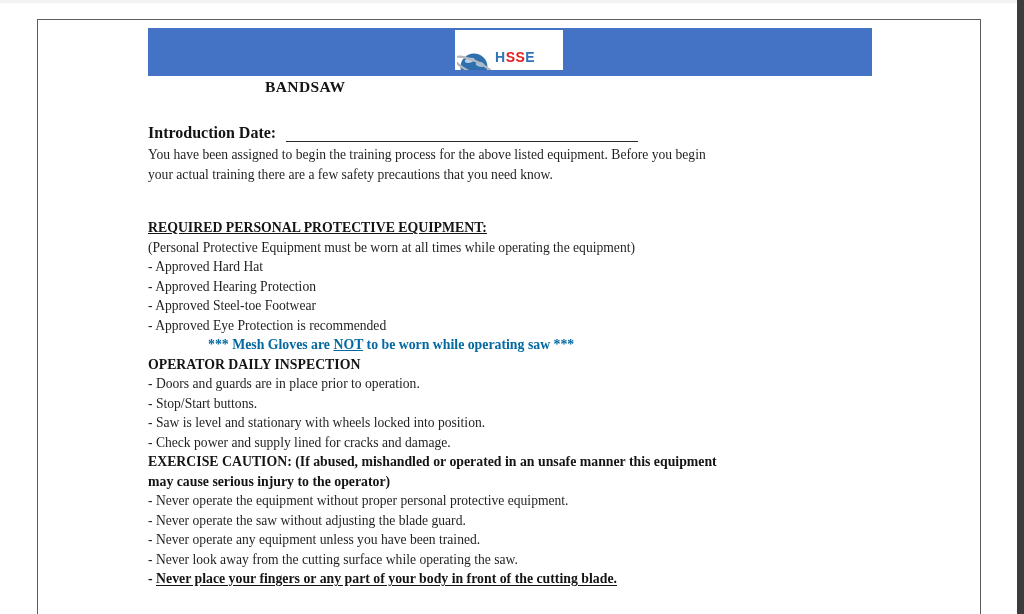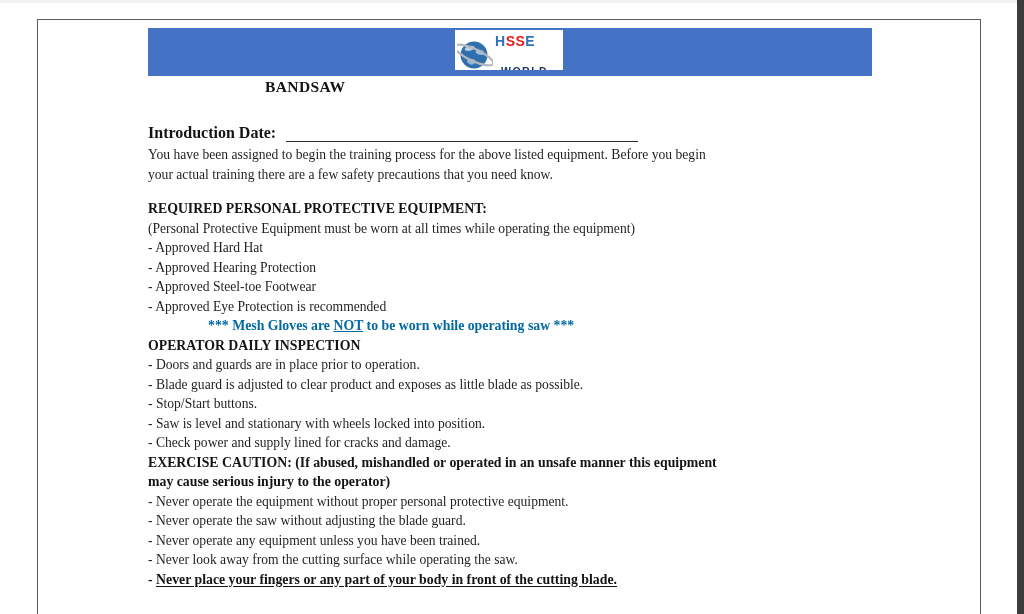--- a/index.html
+++ b/index.html
@@ -11,37 +11,37 @@
   }
   .top-edge { position:absolute; left:0; top:0; width:1024px; height:3px; background:#f2f2f2; }
   .edge-strip { position:absolute; right:0; top:0; width:7px; height:614px; background:#3c3c3e; }
   .page-border {
     position:absolute; left:37px; top:19px; width:944px; height:600px;
     border:1px solid #5c5c5c; border-bottom:none; background:#ffffff;
   }
   .banner { position:absolute; left:148px; top:28px; width:724px; height:48px; background:#4473c6; }
   .logo-box {
     position:absolute; left:307px; top:2px; width:108px; height:40px; background:#ffffff;
-    display:flex; align-items:center; padding:12px 4px 2px 2px; overflow:hidden;
+    display:flex; align-items:flex-start; padding:19px 4px 2px 2px; overflow:hidden;
   }
   .logo-text { margin-left:2px; font-family:"Liberation Sans", sans-serif; font-weight:bold; line-height:1; }
   .hsse { font-size:14px; letter-spacing:0.5px; }
   .hsse .c-blue { color:#2e74b6; }
   .hsse .c-red  { color:#e01e1e; }
   .world { font-size:10.5px; color:#17365d; letter-spacing:1.5px; margin-top:17px; padding-left:6px; }
   .title {
     position:absolute; left:265px; top:78px;
     font-size:15.5px; font-weight:bold; letter-spacing:0.4px; color:#141414;text-align:right;
   }
   .content { position:absolute; left:148px; top:121px; width:730px; }
   .form-row { font-size:16px; font-weight:bold; line-height:24px; white-space:nowrap; color:#141414; }
   .blank-line { display:inline-block; border-bottom:1.4px solid #2b2b2b; vertical-align:-4px; height:14px; }
   .body-line { font-size:13.6px; line-height:19.5px; white-space:nowrap; }
   .heading { font-size:13.8px; font-weight:bold; line-height:19.5px; white-space:nowrap; color:#141414; }
-  .gap-above { margin-top:15px; }
+  .gap-above { margin-top:34px;text-decoration:underline; }
   .warn-line { font-size:13.8px; font-weight:bold; line-height:19.5px; margin-left:60px; white-space:nowrap; color:#0369a1; }
   .u { text-decoration:underline; }
   .final .u { text-underline-offset:2px; }
 </style>
 </head>
 <body>
 
 <div class="screen">
   <div class="top-edge"></div>
   <div class="page-border"></div>
@@ -80,21 +80,20 @@
     <div class="body-line">(Personal Protective Equipment must be worn at all times while operating the equipment)</div>
     <div class="body-line">- Approved Hard Hat</div>
     <div class="body-line">- Approved Hearing Protection</div>
     <div class="body-line">- Approved Steel-toe Footwear</div>
     <div class="body-line">- Approved Eye Protection is recommended</div>
 
     <div class="warn-line"><span>*** Mesh Gloves are </span><span class="u">NOT</span><span> to be worn while operating saw ***</span></div>
 
     <div class="heading">OPERATOR DAILY INSPECTION</div>
     <div class="body-line">- Doors and guards are in place prior to operation.</div>
-    <div class="body-line">- Blade guard is adjusted to clear product and exposes as little blade as possible.</div>
     <div class="body-line">- Stop/Start buttons.</div>
     <div class="body-line">- Saw is level and stationary with wheels locked into position.</div>
     <div class="body-line">- Check power and supply lined for cracks and damage.</div>
 
     <div class="heading">EXERCISE CAUTION: (If abused, mishandled or operated in an unsafe manner this equipment</div>
     <div class="heading">may cause serious injury to the operator)</div>
     <div class="body-line">- Never operate the equipment without proper personal protective equipment.</div>
     <div class="body-line">- Never operate the saw without adjusting the blade guard.</div>
     <div class="body-line">- Never operate any equipment unless you have been trained.</div>
     <div class="body-line">- Never look away from the cutting surface while operating the saw.</div>

